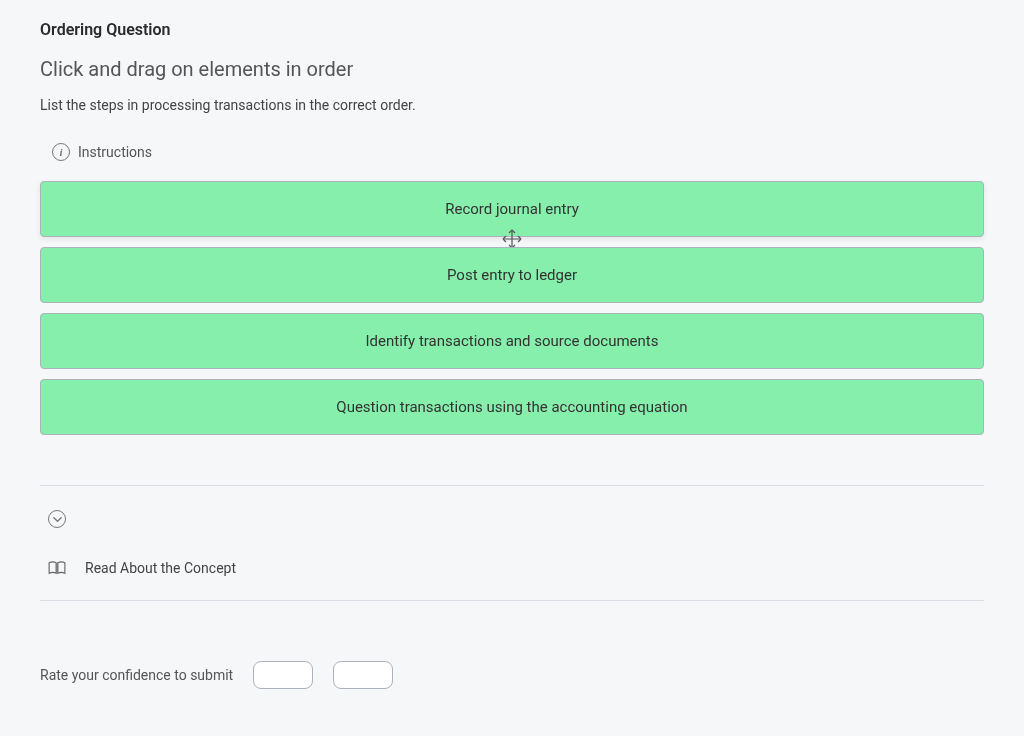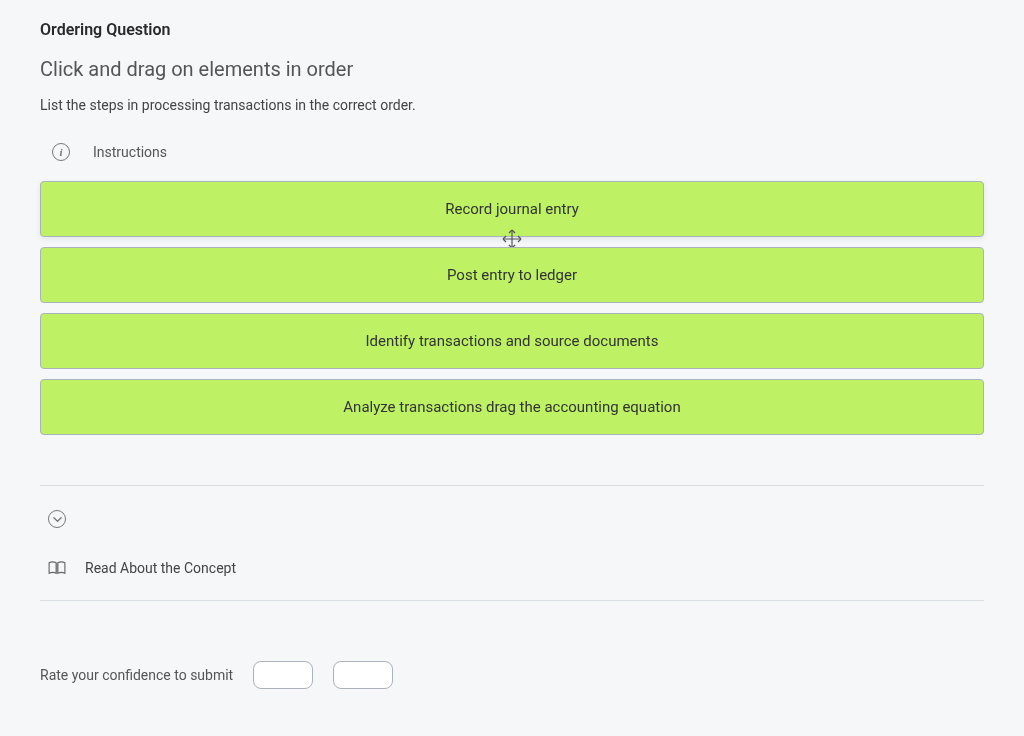--- a/index.html
+++ b/index.html
@@ -51,32 +51,31 @@
       justify-content: center;
       font-size: 11px;
       font-weight: 600;
       color: #777;
       font-family: serif;
       font-style: italic;
     }
     .instructions-label {
       font-size: 14px;
       color: #555;
-      margin-left: 15px;
     }
     .ordering-list {
       display: flex;
       flex-direction: column;
       gap: 10px;
       margin-bottom: 50px;
     }
     .ordering-item {
       border: 1px solid #aab3bb;
       border-radius: 4px;
-      background: #bef264;
+      background: #86efac;
       padding: 18px 20px;
       font-size: 15px;
       color: #333;
       text-align: center;
       cursor: move;
       position: relative;
     }
     .ordering-item.active {
       box-shadow: 0 2px 6px rgba(0,0,0,0.08);
     }
@@ -183,21 +182,21 @@
       </svg>
     </span>
   </div>
   <div class="ordering-item">
     <span>Post entry to ledger</span>
   </div>
   <div class="ordering-item">
     <span>Identify transactions and source documents</span>
   </div>
   <div class="ordering-item">
-    <span>Analyze transactions drag the accounting equation</span>
+    <span>Question transactions using the accounting equation</span>
   </div>
 </div>
 
 <div class="help-section">
   <div class="help-header">
     <span class="chevron-circle">
       <svg viewBox="0 0 10 10">
           <path d="M1 3 L5 7 L9 3" stroke="#777" stroke-width="1.5" fill="none" stroke-linecap="round" stroke-linejoin="round"></path>
         </svg>
     </span>

